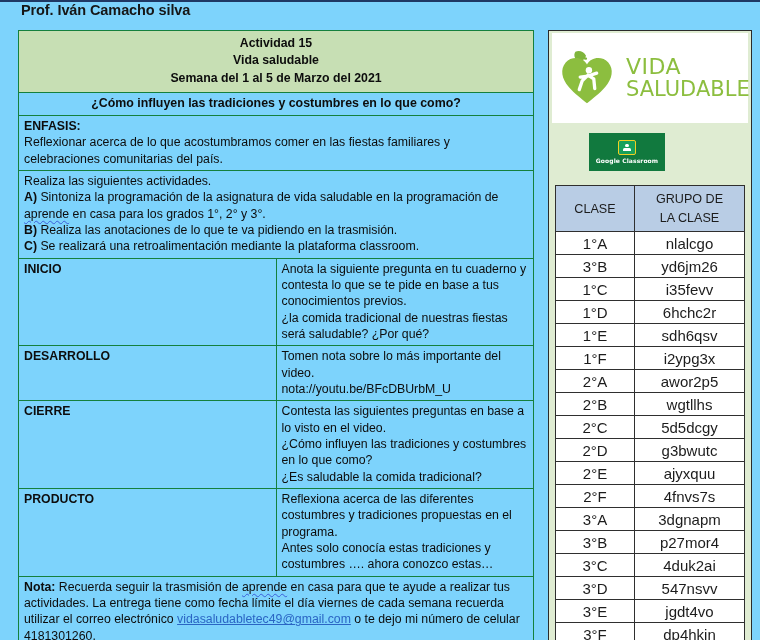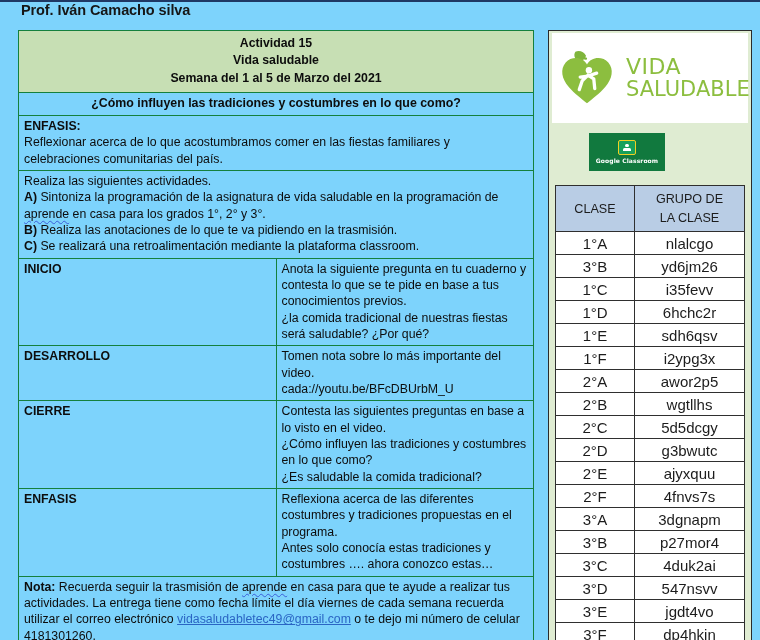--- a/index.html
+++ b/index.html
@@ -219,33 +219,33 @@
         <td class="label-cell">INICIO</td>
         <td>
           <div>Anota la siguiente pregunta en tu cuaderno y contesta lo que se te pide en base a tus conocimientos previos.</div>
           <div>¿la comida tradicional de nuestras fiestas será saludable? ¿Por qué?</div>
         </td>
       </tr>
       <tr>
         <td class="label-cell">DESARROLLO</td>
         <td>
           <div class="bold-line">Tomen nota sobre lo más importante del video.</div>
-          <div class="bold-line">cada://youtu.be/BFcDBUrbM_U</div>
+          <div class="bold-line">nota://youtu.be/BFcDBUrbM_U</div>
         </td>
       </tr>
       <tr>
         <td class="label-cell">CIERRE</td>
         <td>
           <div class="bold-line">Contesta las siguientes preguntas en base a lo visto en el video.</div>
           <div>¿Cómo influyen las tradiciones y costumbres en lo que como?</div>
           <div>¿Es saludable la comida tradicional?</div>
         </td>
       </tr>
       <tr>
-        <td class="label-cell">ENFASIS</td>
+        <td class="label-cell">PRODUCTO</td>
         <td>
           <div class="bold-line">Reflexiona acerca de las diferentes costumbres y tradiciones propuestas en el programa.</div>
           <div class="bold-line">Antes solo conocía estas tradiciones y costumbres …. ahora conozco estas…</div>
         </td>
       </tr>
 
       <tr>
         <td colspan="2" class="nota-cell" style="height:142px;">
           <div><b>Nota:</b><span> Recuerda seguir la trasmisión de </span><span class="squiggle">aprende</span><span> en casa para que te ayude a realizar tus actividades. La entrega tiene como fecha límite el día viernes de cada semana recuerda utilizar el correo electrónico </span><span class="mail-link">vidasaludabletec49@gmail.com</span><span> o te dejo mi número de celular 4181301260.</span></div>
 

